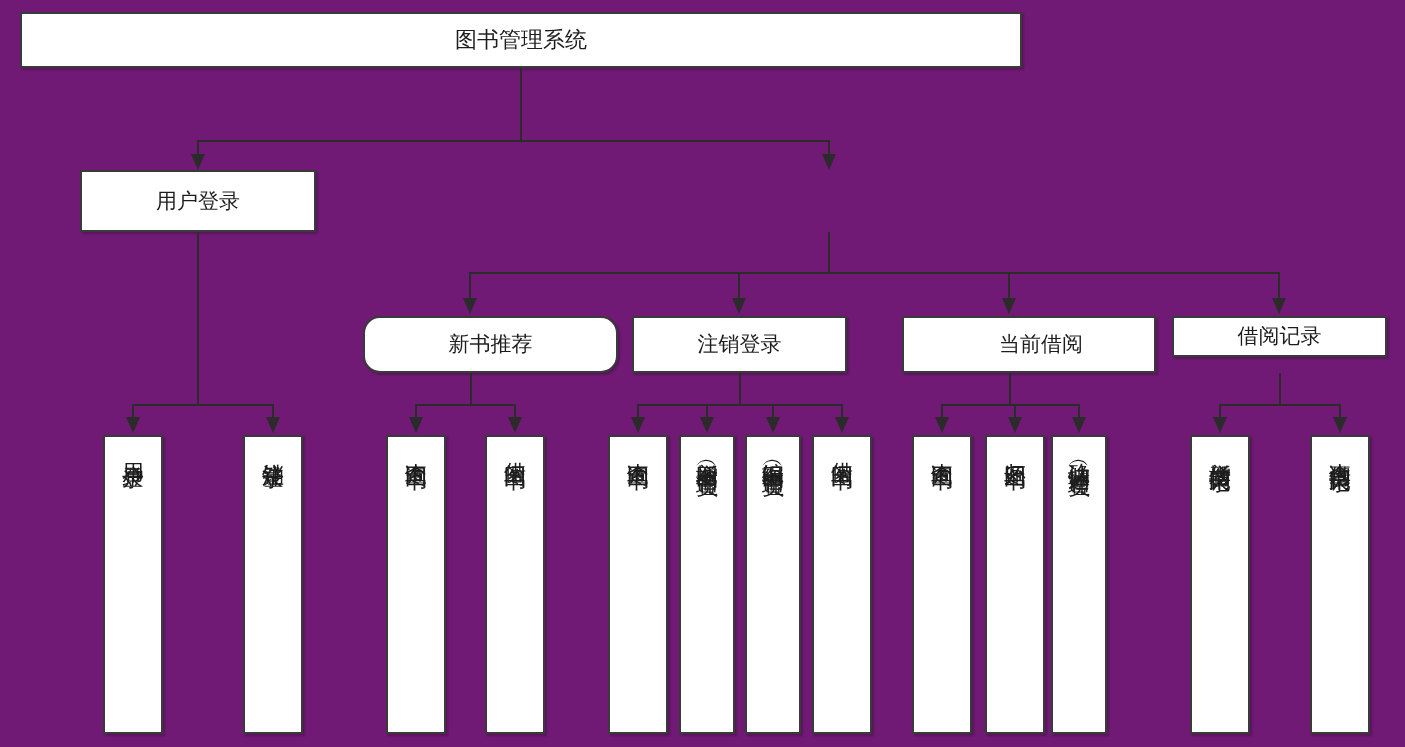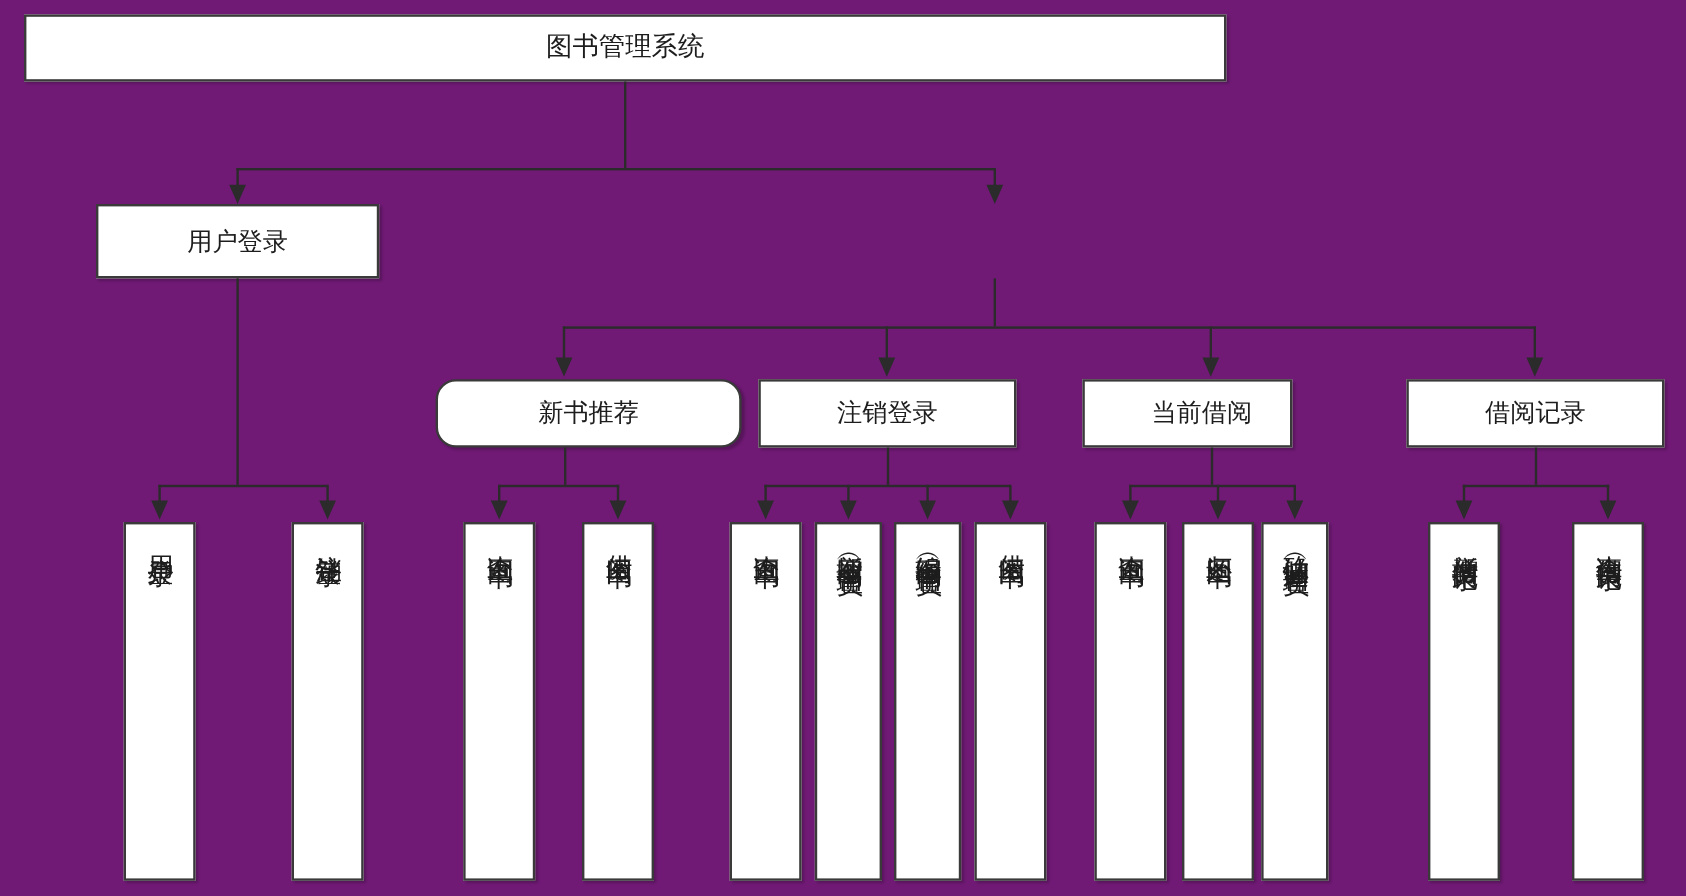--- a/index.html
+++ b/index.html
@@ -123,24 +123,24 @@
   <div class="arrow" style="left:732px; top:298px;"></div>
   <div class="arrow" style="left:1002px; top:298px;"></div>
   <div class="arrow" style="left:1272px; top:298px;"></div>
 
   <div class="node h" style="left:363px; top:316px; width:255px; height:57px;border-radius:17px;">
     <span class="label">新书推荐</span>
   </div>
   <div class="node h" style="left:632px; top:316px; width:215px; height:57px;">
     <span class="label">注销登录</span>
   </div>
-  <div class="node h" style="left:902px; top:316px; width:175px; height:57px;padding-left:24px;">
+  <div class="node h" style="left:902px; top:316px; width:254px; height:57px;padding-left:24px;">
     <span class="label">当前借阅</span>
   </div>
-  <div class="node h" style="left:1172px; top:316px; width:215px; height:57px;">
+  <div class="node h" style="left:1172px; top:316px; width:215px; height:41px;">
     <span class="label">借阅记录</span>
   </div>
 
   <div class="ln vt" style="left:470px; top:373px; height:31px;"></div>
   <div class="ln hz" style="left:415px; top:404px; width:101px;"></div>
   <div class="ln vt" style="left:415px; top:404px; height:15px;"></div>
   <div class="ln vt" style="left:514px; top:404px; height:15px;"></div>
   <div class="arrow" style="left:409px; top:417px;"></div>
   <div class="arrow" style="left:508px; top:417px;"></div>
 

